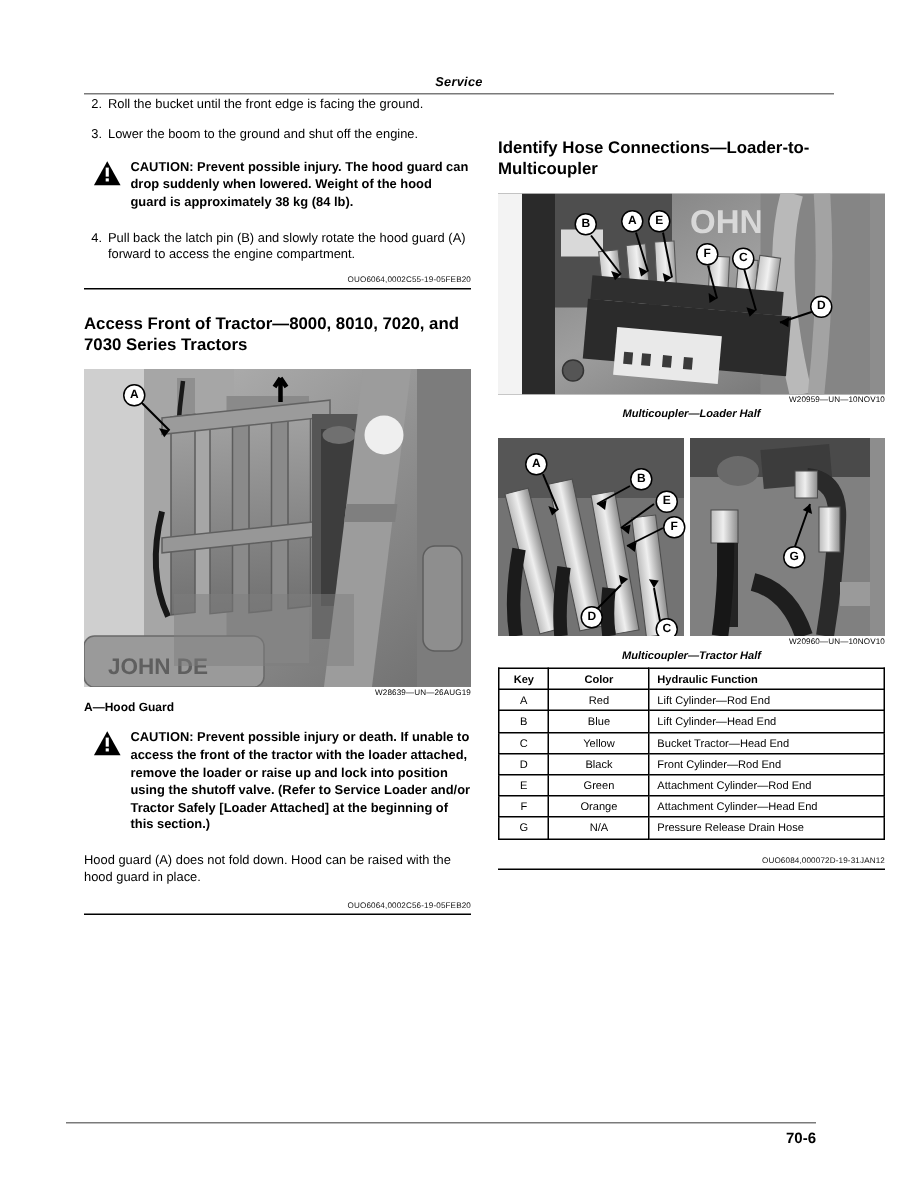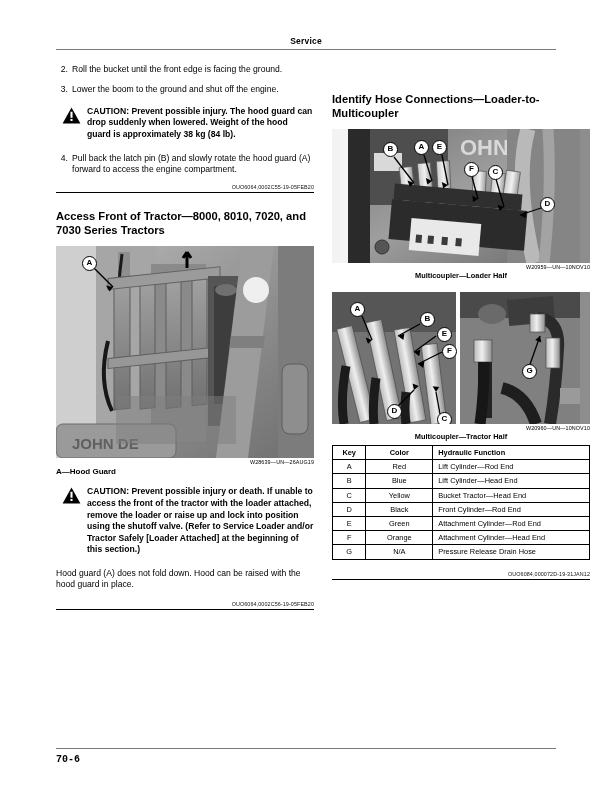--- a/index.html
+++ b/index.html
@@ -20,22 +20,24 @@
   
   .page-header {
     position: absolute;
     left: 56px;
     top: 36px;
     width: 500px;
     text-align: center;
   }
   .page-header .hdr-text {
     font-size: 8.5px;
+    font-style: italic;
     font-weight: bold;
     letter-spacing: .2px;
+    margin-top: 13px;
   }
   .page-header .hdr-rule {
     margin-top: 3px;
     border-bottom: 1px solid #7a7a7a;
     width: 100%;
   }
 
   
   .col {
     position: absolute;
@@ -116,20 +118,21 @@
     overflow: hidden;
   }
   .fig-code {
     font-size: 5.4px;
     text-align: right;
     margin-top: 1px;
     letter-spacing: .1px;
   }
   .fig-cap {
     font-size: 7.4px;
+    font-style: italic;
     font-weight: bold;
     text-align: center;
     margin-top: 1px;
   }
   .legend {
     font-size: 8px;
     font-weight: bold;
     margin-top: 2px;
     margin-bottom: 10px;
   }
@@ -167,25 +170,24 @@
     text-align: center;
   }
   table.hyd th.fn, table.hyd td.fn { text-align: left; padding-left: 5px; }
   table.hyd td.key, table.hyd td.color { text-align: center; }
   table.hyd col.c1 { width: 13%; }
   table.hyd col.c2 { width: 26%; }
 
   
   .footer {
     position: absolute;
-    left: 56px;
+    left: 44px;
     top: 748px;
     width: 500px;
-    text-align: left;
-    font-family: Liberation Mono, monospace;
+    text-align: right;
   }
   .footer .ft-rule {
     border-top: 1px solid #7a7a7a;
     width: 100%;
     margin-bottom: 5px;
   }
   .footer .ft-num {
     font-size: 10px;
     font-weight: bold;
   }

